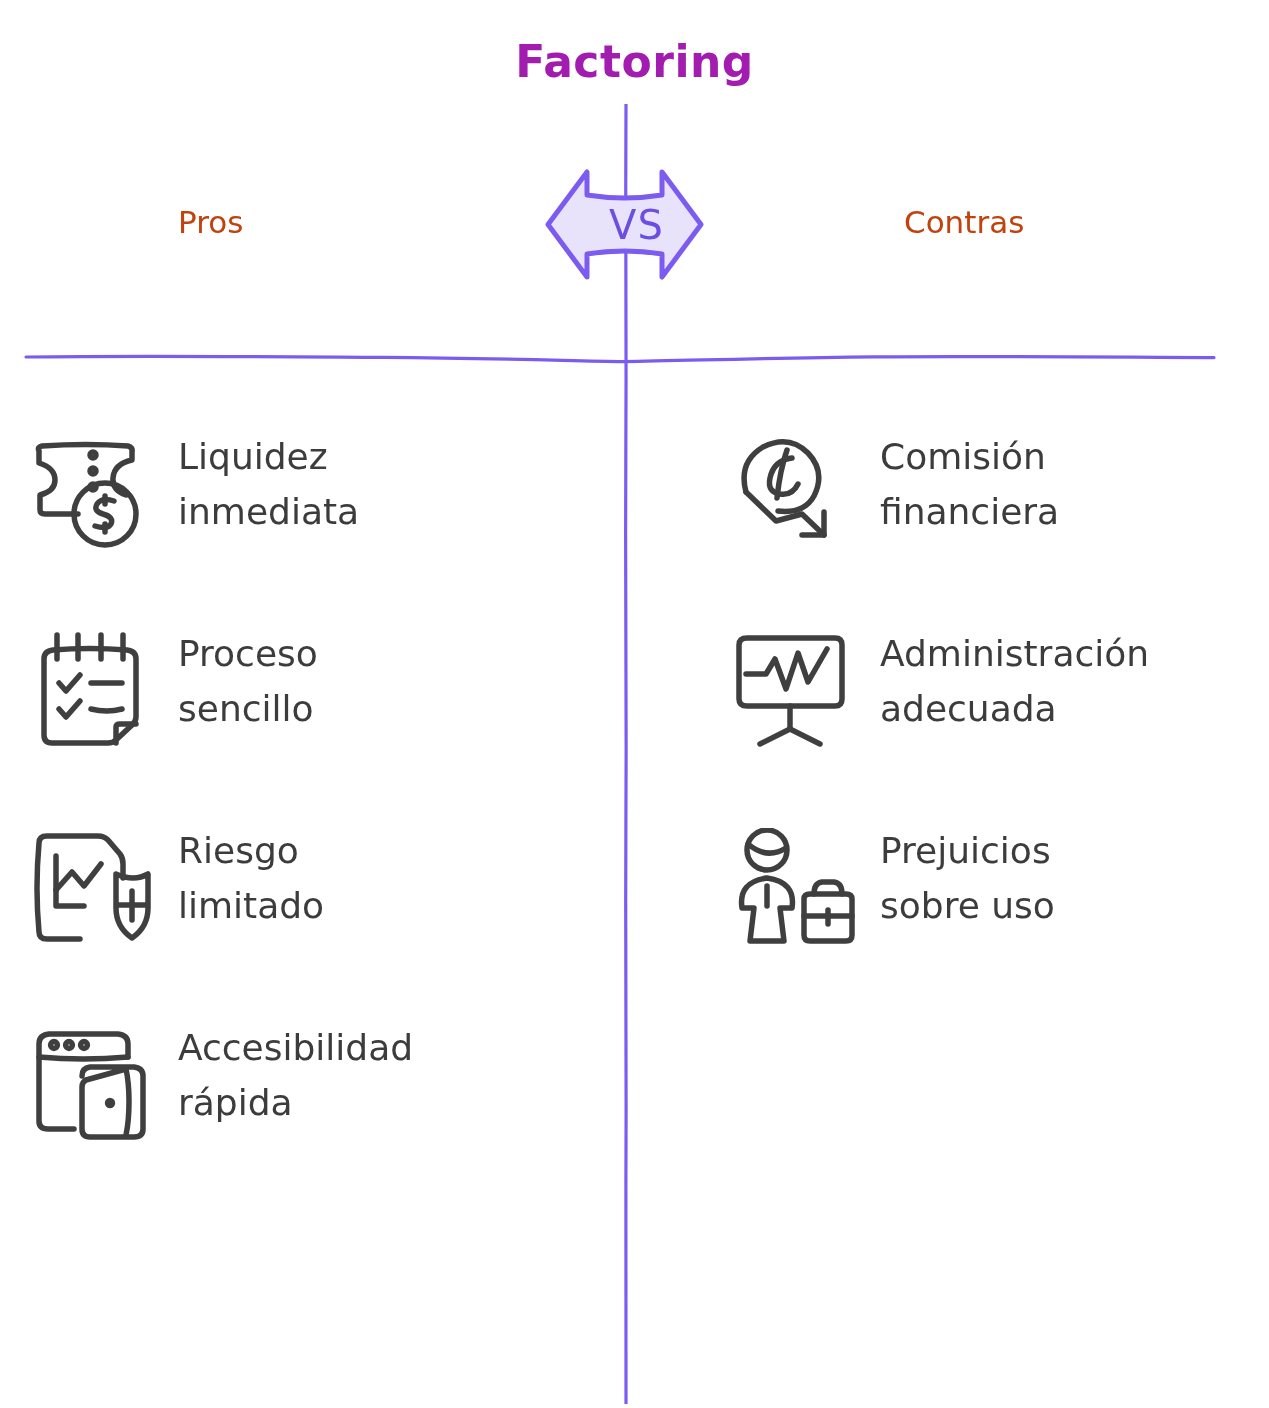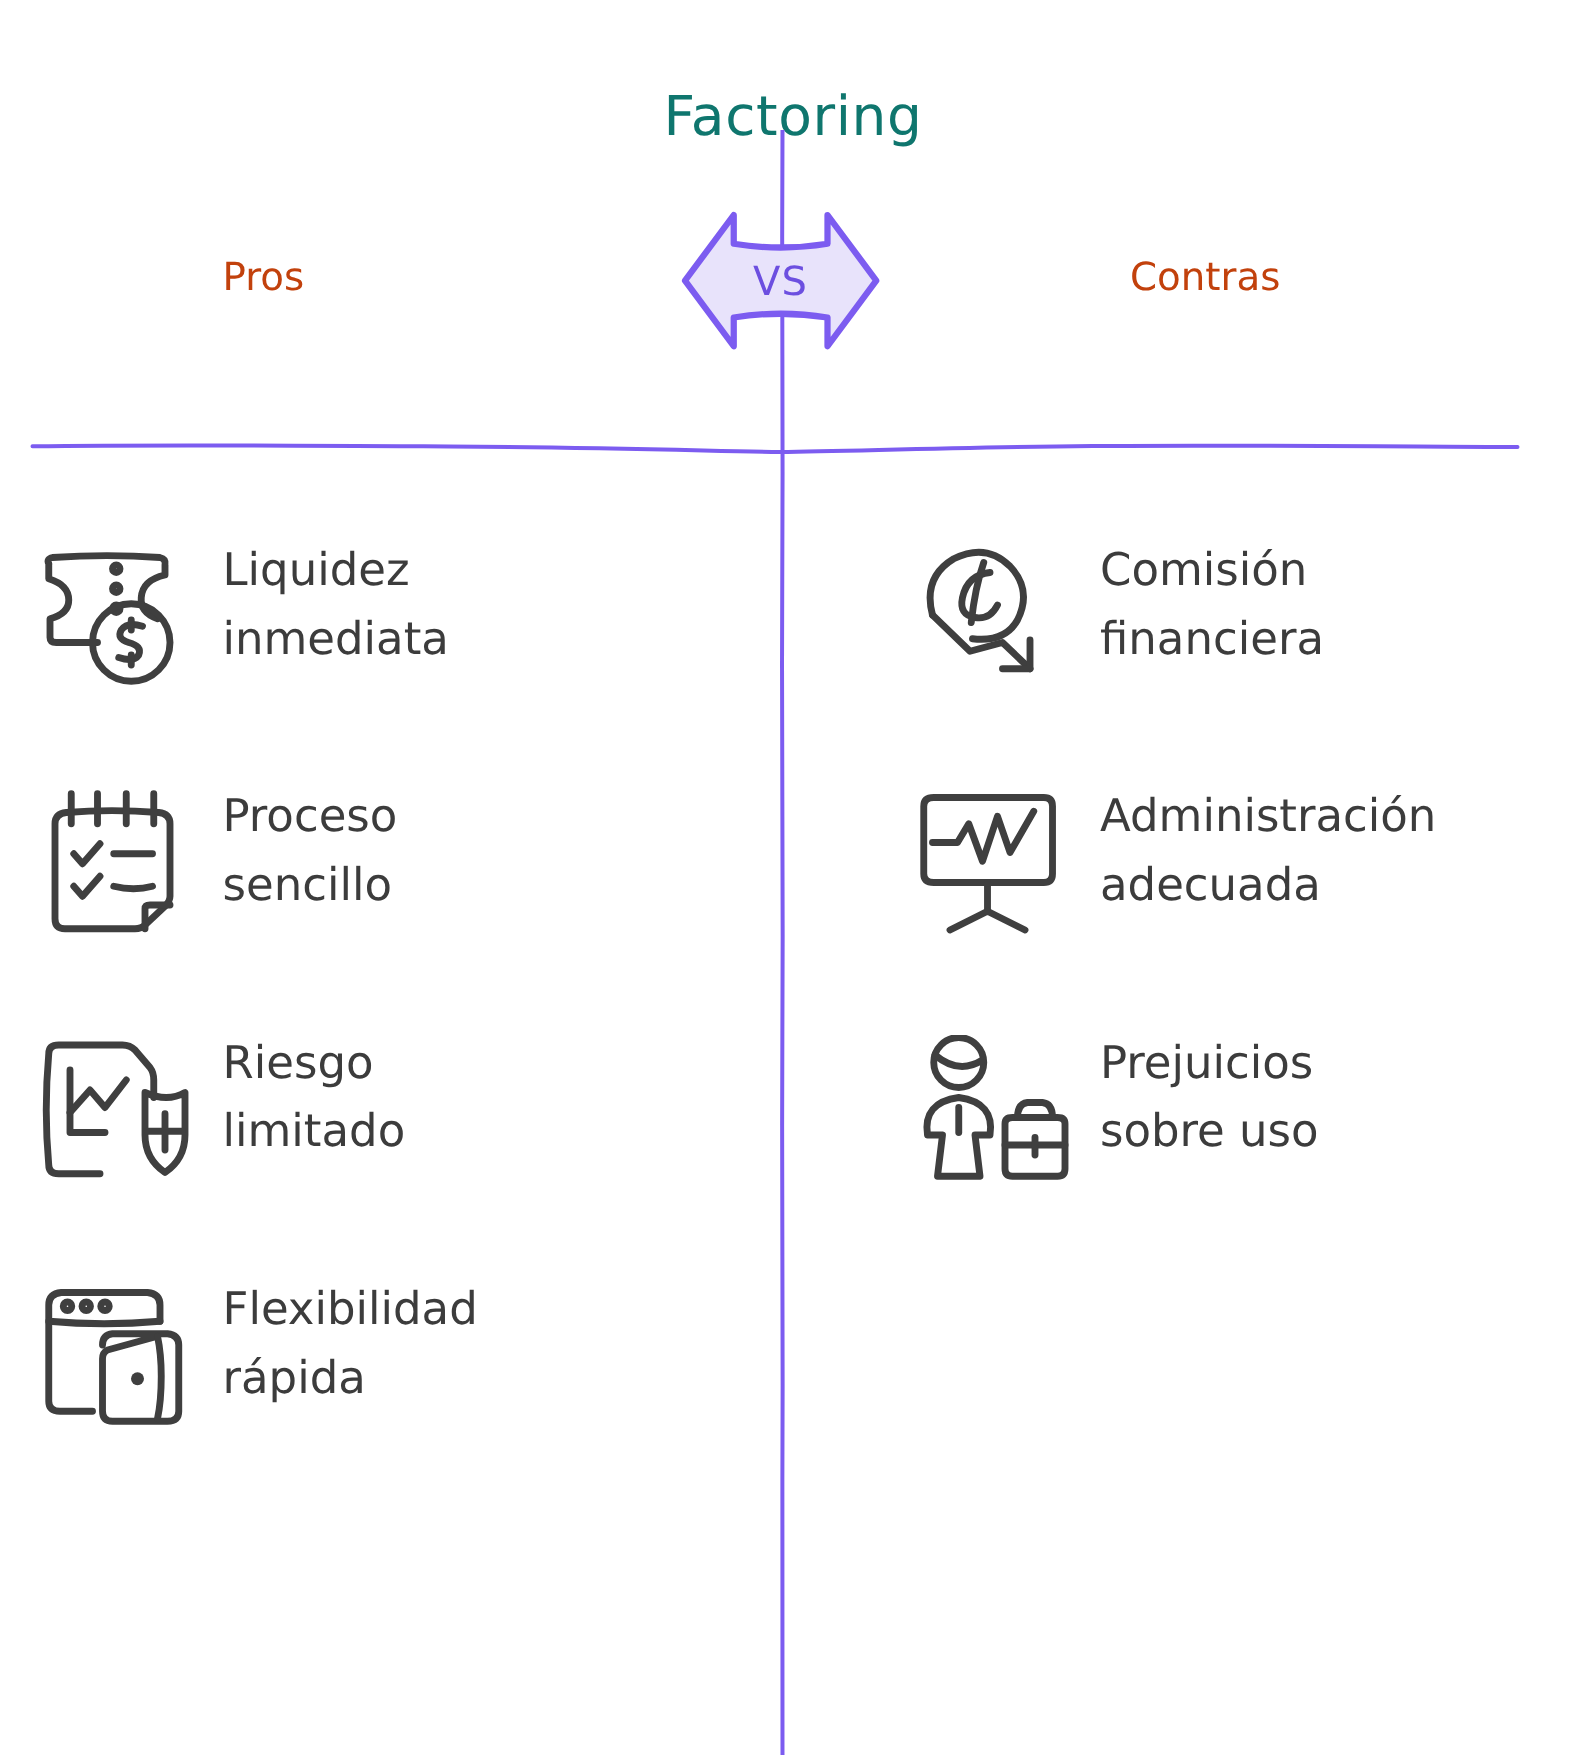--- a/index.html
+++ b/index.html
@@ -20,25 +20,24 @@
   }
 
   
   .title {
     position: absolute;
     top: 36px;
     left: 0;
     width: 1269px;
     text-align: center;
     font-size: 44px;
-    color: #0f766e;
+    color: #a21caf;
     letter-spacing: 0.5px;
     font-family: "DejaVu Sans", sans-serif;
-    font-weight: 400;
-    margin-top: 32px;
+    font-weight: 700;
   }
 
   
   .v-divider {
     position: absolute;
     left: 623px;
     top: 104px;
     width: 4px;
     height: 1300px;
   }
@@ -58,26 +57,26 @@
   .vs-badge {
     position: absolute;
     left: 543px;
     top: 163px;
     width: 163px;
     height: 123px;
   }
   .vs-badge svg { display: block; }
   .vs-label {
     position: absolute;
-    left: 0; top: 0;
+    left: 12px; top: 0;
     width: 163px; height: 123px;
     display: flex;
     align-items: center;
     justify-content: center;
-    font-size: 32px;
+    font-size: 40px;
     color: #6c4fe0;
     letter-spacing: 1px;
     font-family: "DejaVu Sans", sans-serif;
   }
 
   
   .h-divider {
     position: absolute;
     left: 24px;
     top: 348px;
@@ -210,21 +209,21 @@
             <path d="M9 32 Q53 36 98 32"></path>
             <circle cx="24" cy="20" r="3.4"></circle>
             <circle cx="39" cy="20" r="3.4"></circle>
             <circle cx="54" cy="20" r="3.4"></circle>
             <path d="M52 51 Q52 43 60 42 L104 42 Q113 43 113 51 L113 104 Q113 112 104 112 L60 112 Q52 112 52 104 L52 62 Q52 57 56 55 L96 44"></path>
             <path d="M96 44 Q99 58 99 76 Q99 96 96 110"></path>
             <circle cx="80" cy="78" r="5.2" fill="#3f3f3f" stroke="none"></circle>
           </g>
         </svg>
       </div>
-      <div class="item-label">Flexibilidad
+      <div class="item-label">Accesibilidad
 rápida</div>
     </div>
   </div>
 
   <div class="column right">
 
     <div class="item">
       <div class="item-icon">
         <svg width="124" height="120" viewBox="0 0 124 120" fill="none" aria-hidden="true">
           <g stroke="#3f3f3f" stroke-width="5.5" stroke-linecap="round" stroke-linejoin="round" fill="none">

